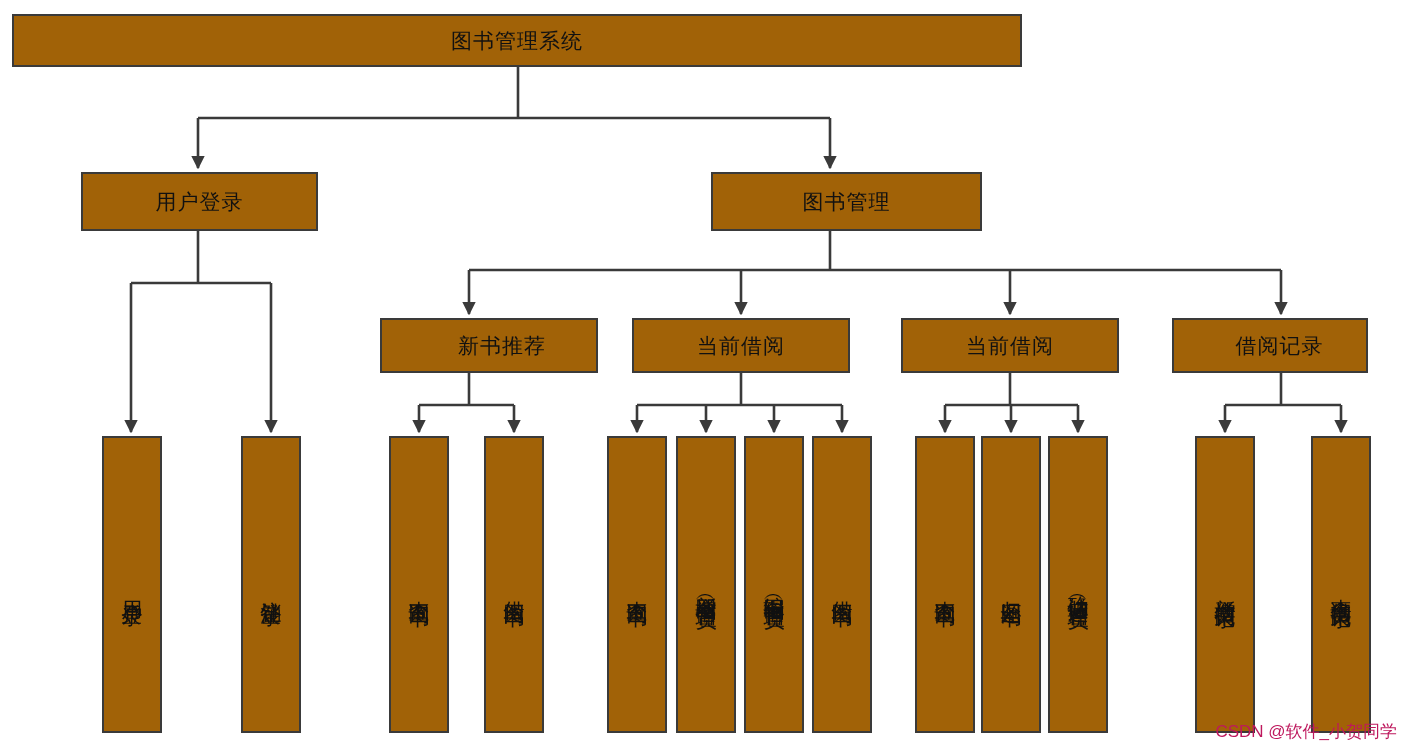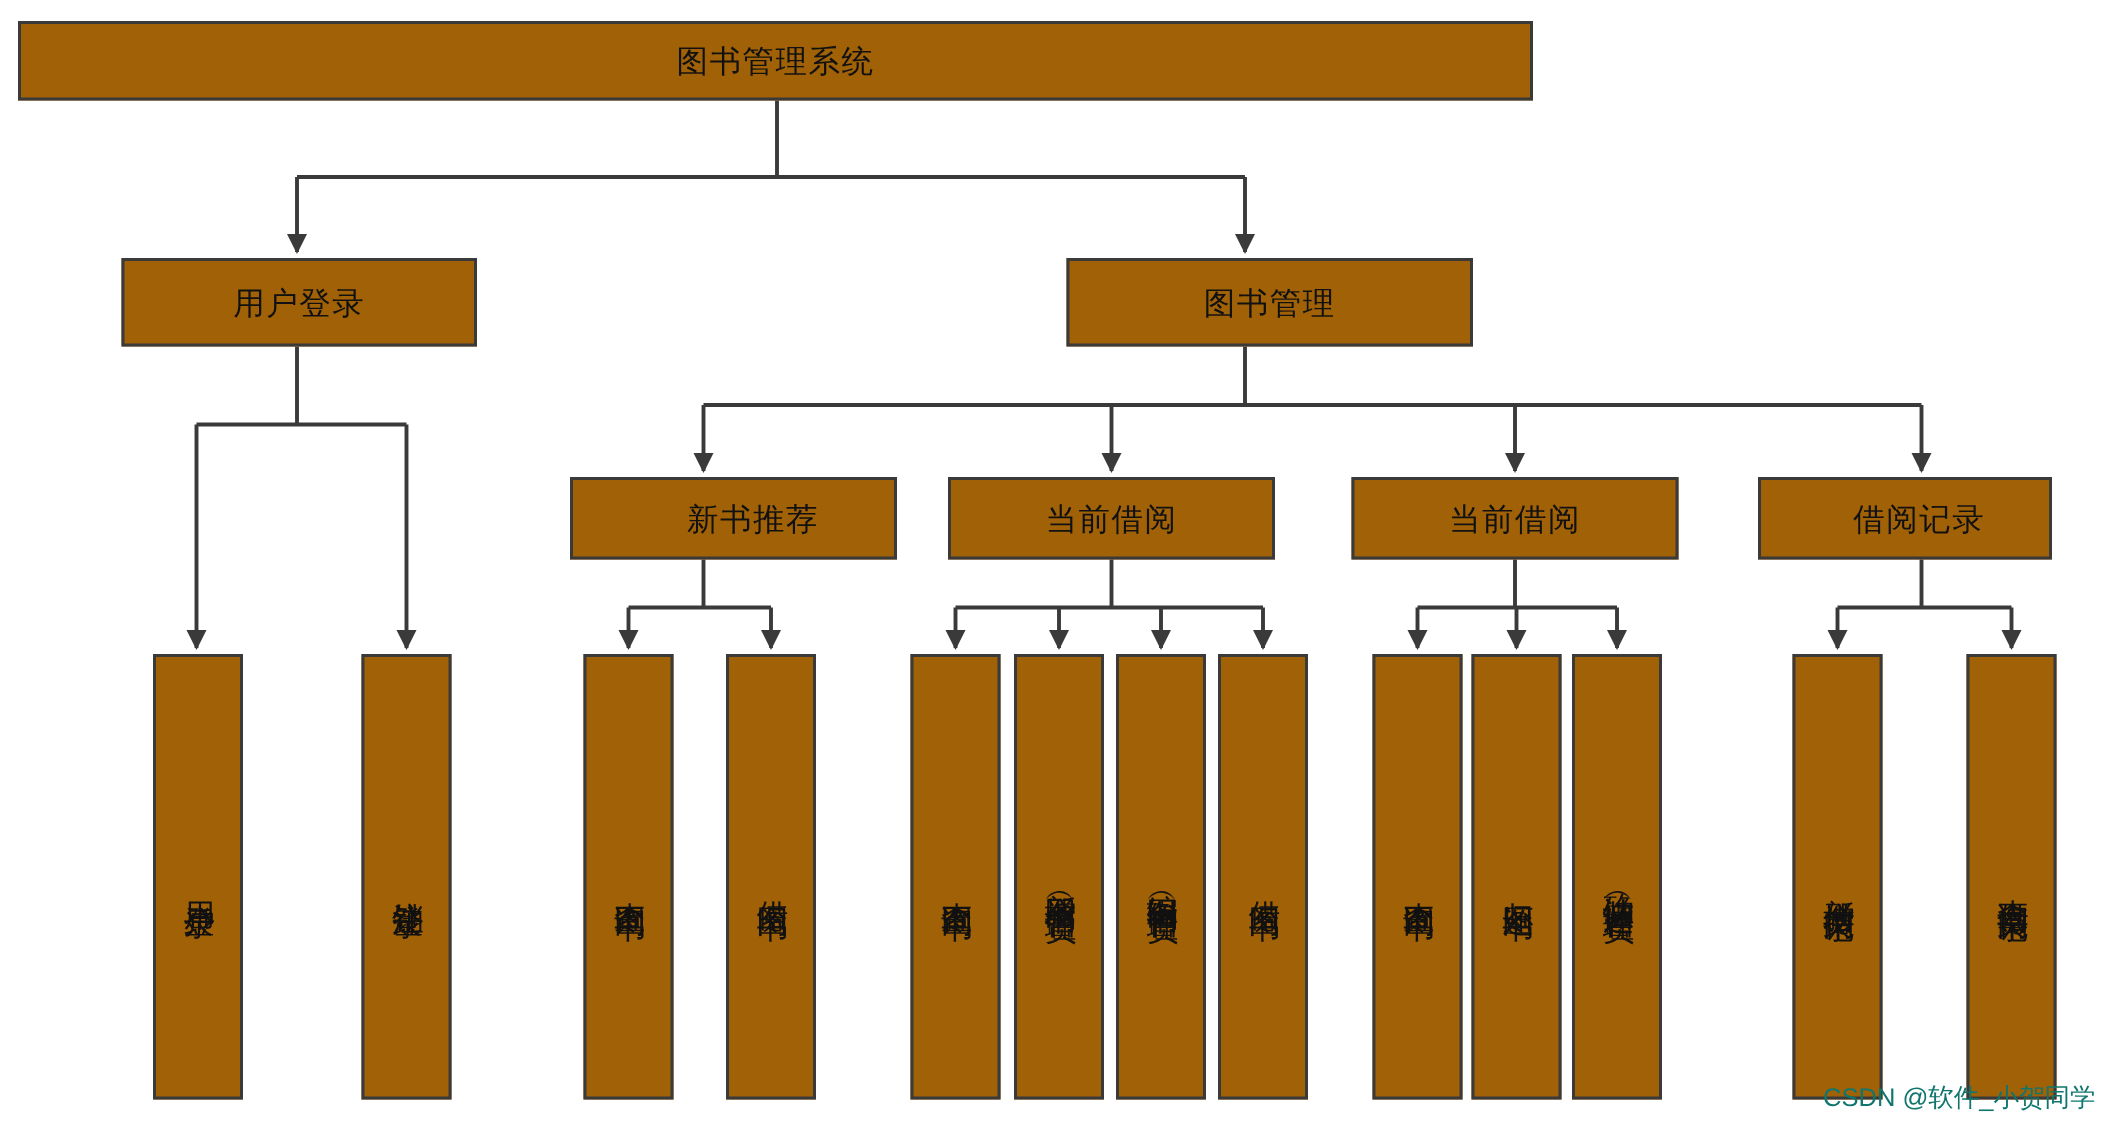--- a/index.html
+++ b/index.html
@@ -54,21 +54,21 @@
     white-space: nowrap;
   }
   .node .label {
     display: block;
   }
   #watermark {
     position: absolute;
     right: 8px;
     bottom: 4px;
     font-size: 17px;
-    color: #0f766e;
+    color: #be185d;
     z-index: 5;
     white-space: nowrap;
     font-family: "Liberation Sans", "DejaVu Sans", sans-serif;
   }
 </style>
 </head>
 <body>
 
 <div id="diagram">
 

